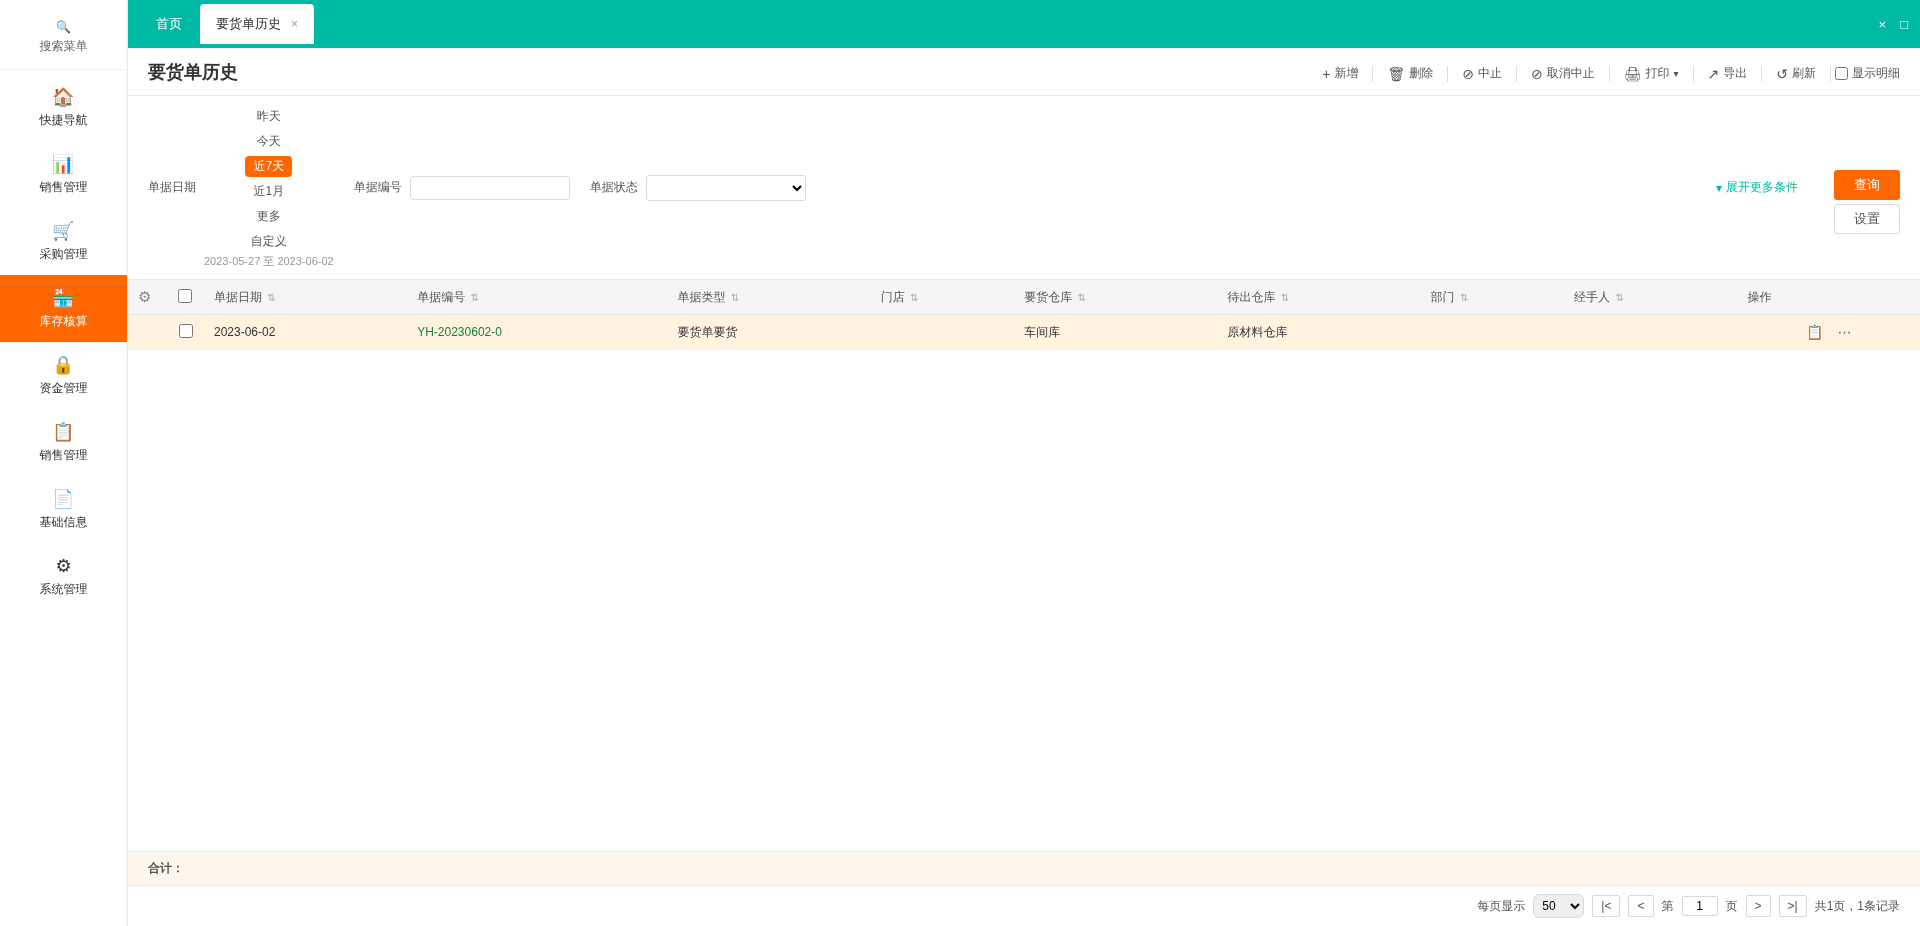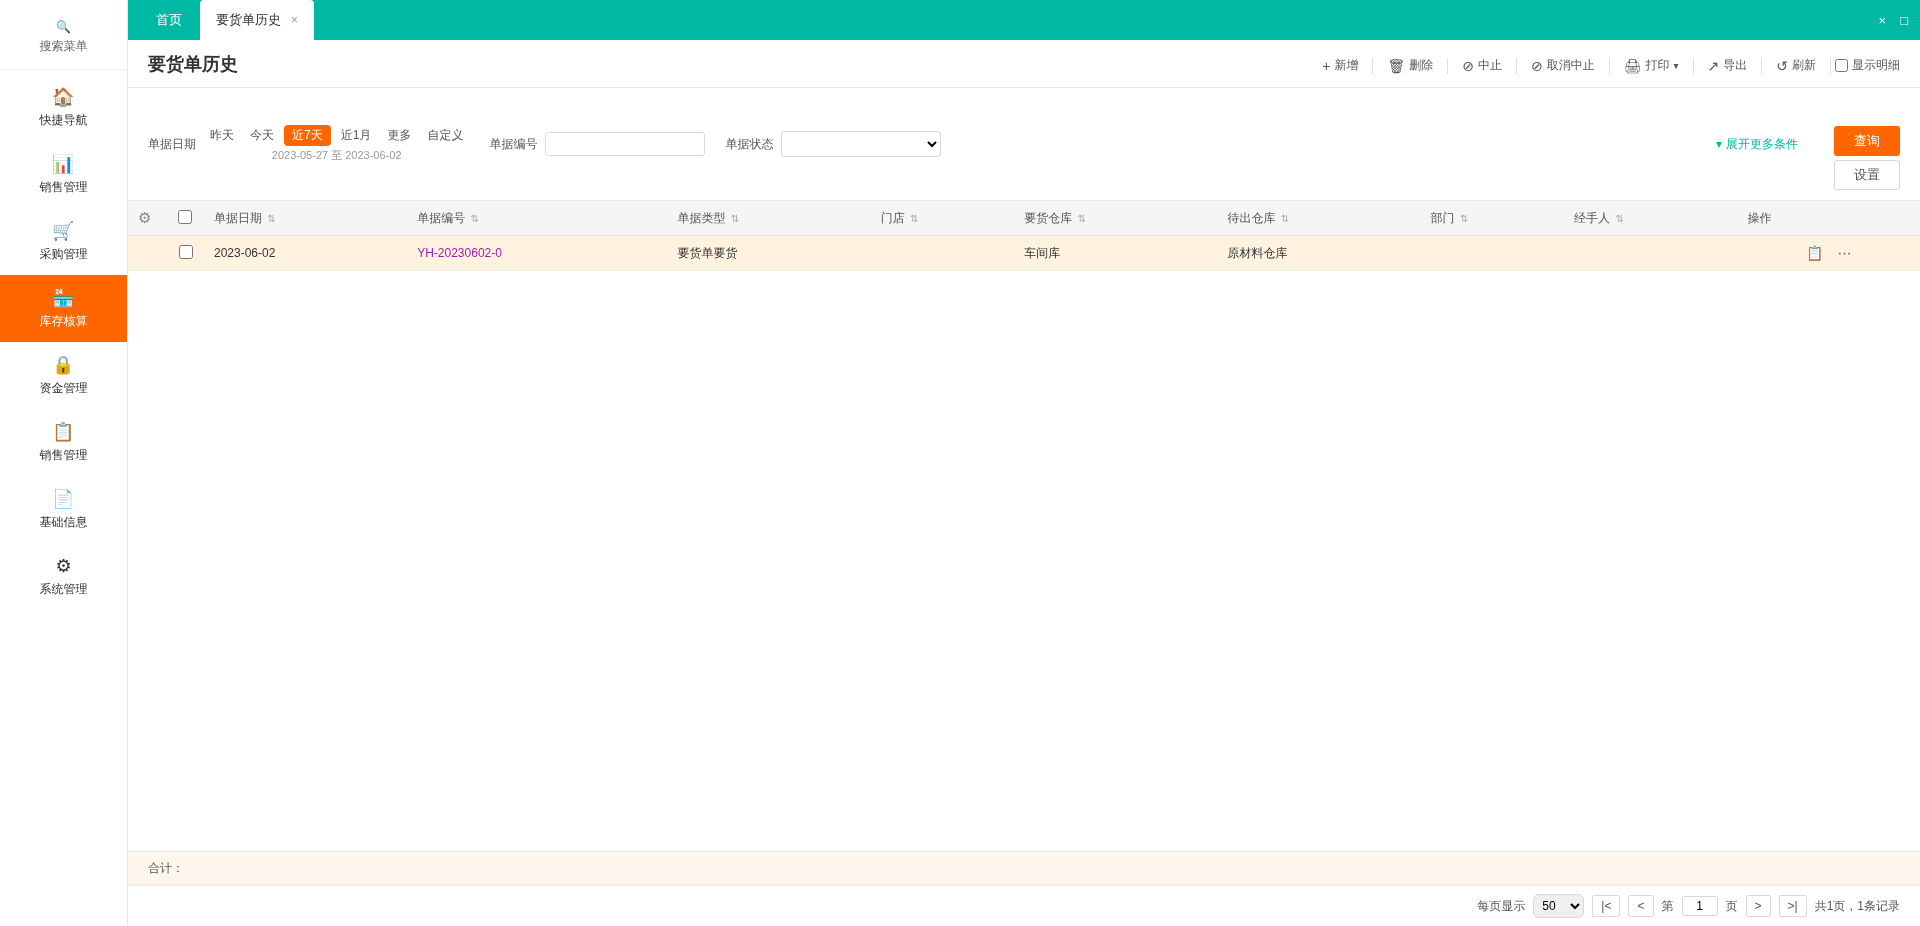--- a/index.html
+++ b/index.html
@@ -12,21 +12,21 @@
     .sidebar { width: 128px; background: #fff; border-right: 1px solid #e8e8e8; display: flex; flex-direction: column; align-items: center; padding-top: 10px; flex-shrink: 0; }
     .sidebar-item { width: 100%; display: flex; flex-direction: column; align-items: center; padding: 12px 0; cursor: pointer; color: #333; font-size: 12px; gap: 4px; }
     .sidebar-item.active { background: #ff6600; color: #fff; }
     .sidebar-item .icon { font-size: 18px; }
     .sidebar-search { padding: 10px 0 14px; width: 100%; display: flex; flex-direction: column; align-items: center; cursor: pointer; color: #666; font-size: 12px; gap: 4px; border-bottom: 1px solid #f0f0f0; margin-bottom: 4px; }
 
     
     .main { flex: 1; display: flex; flex-direction: column; overflow: hidden; }
 
     
-    .topbar { height: 40px; background: #00b9a4; display: flex; align-items: center; padding: 0 12px; gap: 2px; flex-shrink: 0; }
+    .topbar { height: 48px; background: #00b9a4; display: flex; align-items: center; padding: 0 12px; gap: 2px; flex-shrink: 0; }
     .topbar-tab { padding: 0 16px; height: 40px; display: flex; align-items: center; font-size: 13px; color: rgba(255,255,255,0.85); cursor: pointer; gap: 6px; }
     .topbar-tab.home { color: #fff; }
     .topbar-tab.active { background: #fff; color: #333; border-radius: 4px 4px 0 0; }
     .topbar-tab .close-icon { font-size: 12px; color: #999; margin-left: 4px; cursor: pointer; }
     .topbar-right { margin-left: auto; display: flex; align-items: center; gap: 14px; color: #fff; font-size: 13px; }
     .topbar-right span { cursor: pointer; }
 
     
     .content { flex: 1; background: #f5f5f5; display: flex; flex-direction: column; overflow: hidden; }
 
@@ -35,46 +35,46 @@
     .page-title { font-size: 18px; font-weight: bold; color: #333; margin-bottom: 10px; }
     .toolbar-btn { display: flex; align-items: center; gap: 4px; padding: 5px 10px; font-size: 12px; cursor: pointer; color: #555; border: none; background: none; }
     .toolbar-btn .btn-icon { font-size: 14px; }
     .toolbar-sep { width: 1px; height: 16px; background: #e0e0e0; }
 
     
     .filter-area { background: #fff; padding: 10px 20px; border-bottom: 1px solid #e8e8e8; flex-shrink: 0; }
     .filter-row { display: flex; align-items: center; gap: 20px; flex-wrap: wrap; }
     .filter-item { display: flex; align-items: center; gap: 8px; font-size: 12px; color: #555; }
     .filter-label { white-space: nowrap; color: #555; font-size: 12px; }
-    .filter-date-btns { display: flex; gap: 4px; align-items: center; }
+    .filter-date-btns { display: flex; gap: 4px; align-items: center; flex-direction: column; }
     .date-btn { padding: 2px 6px; font-size: 12px; cursor: pointer; color: #555; border: none; background: none; }
     .date-btn.active { background: #ff6600; color: #fff; border-radius: 4px; padding: 2px 8px; }
     .date-range { font-size: 11px; color: #999; margin-top: 2px; text-align: center; }
     .filter-input { border: 1px solid #d9d9d9; border-radius: 3px; padding: 4px 8px; font-size: 12px; width: 160px; outline: none; }
     .filter-select { border: 1px solid #d9d9d9; border-radius: 3px; padding: 4px 8px; font-size: 12px; width: 160px; background: #fff; outline: none; cursor: pointer; }
     .expand-btn { display: flex; align-items: center; gap: 4px; color: #00b9a4; font-size: 12px; cursor: pointer; margin-left: auto; }
     .query-btn { background: #ff6600; color: #fff; border: none; border-radius: 3px; padding: 6px 20px; font-size: 13px; cursor: pointer; }
     .setting-btn { background: #fff; color: #555; border: 1px solid #d9d9d9; border-radius: 3px; padding: 5px 16px; font-size: 13px; cursor: pointer; }
     .filter-actions { display: flex; flex-direction: column; gap: 4px; margin-left: 16px; margin-top: 28px; }
 
     
     .table-wrap { flex: 1; background: #fff; margin: 0; overflow: auto; }
     .data-table { width: 100%; border-collapse: collapse; font-size: 12px; }
     .data-table th { background: #f5f5f5; padding: 8px 10px; text-align: left; color: #555; font-weight: 500; border-bottom: 1px solid #e8e8e8; white-space: nowrap; position: sticky; top: 0; z-index: 1; }
     .data-table td { padding: 7px 10px; border-bottom: 1px solid #f0f0f0; color: #333; white-space: nowrap; }
     .data-table tr.highlighted td { background: #fff3e0; }
     .col-settings { width: 40px; text-align: center; }
     .col-checkbox { width: 36px; text-align: center; }
     .sort-icon { font-size: 10px; color: #aaa; margin-left: 2px; cursor: pointer; }
-    .link-text { color: #a21caf; cursor: pointer; text-decoration: none; }
+    .link-text { color: #15803d; cursor: pointer; text-decoration: none; }
     .row-actions { display: flex; gap: 6px; justify-content: center; }
     .row-action-btn { border: none; background: none; cursor: pointer; color: #666; font-size: 14px; padding: 2px 4px; }
 
     
-    .table-footer { background: #fdf6ec; padding: 8px 20px; font-size: 12px; color: #555; border-top: 1px solid #e8e8e8; flex-shrink: 0; }
+    .table-footer { background: #fdf6ec; padding: 8px 20px; font-size: 12px; color: #555; border-top: 1px solid #e8e8e8; flex-shrink: 0; font-weight: bold; }
 
     
     .pagination { background: #fff; padding: 8px 20px; display: flex; align-items: center; justify-content: flex-end; gap: 8px; font-size: 12px; color: #555; border-top: 1px solid #e8e8e8; flex-shrink: 0; }
     .pagination-btn { border: 1px solid #d9d9d9; background: #fff; padding: 3px 8px; cursor: pointer; border-radius: 2px; font-size: 12px; color: #555; }
     .pagination-btn:disabled { color: #ccc; cursor: not-allowed; }
     .pagination-input { border: 1px solid #d9d9d9; border-radius: 2px; padding: 2px 6px; width: 36px; text-align: center; font-size: 12px; }
     .page-size-select { border: 1px solid #d9d9d9; border-radius: 6px; padding: 3px 4px; font-size: 12px; }
 
     .checkbox-style { width: 14px; height: 14px; cursor: pointer; }
     .settings-icon { color: #888; cursor: pointer; font-size: 15px; }

